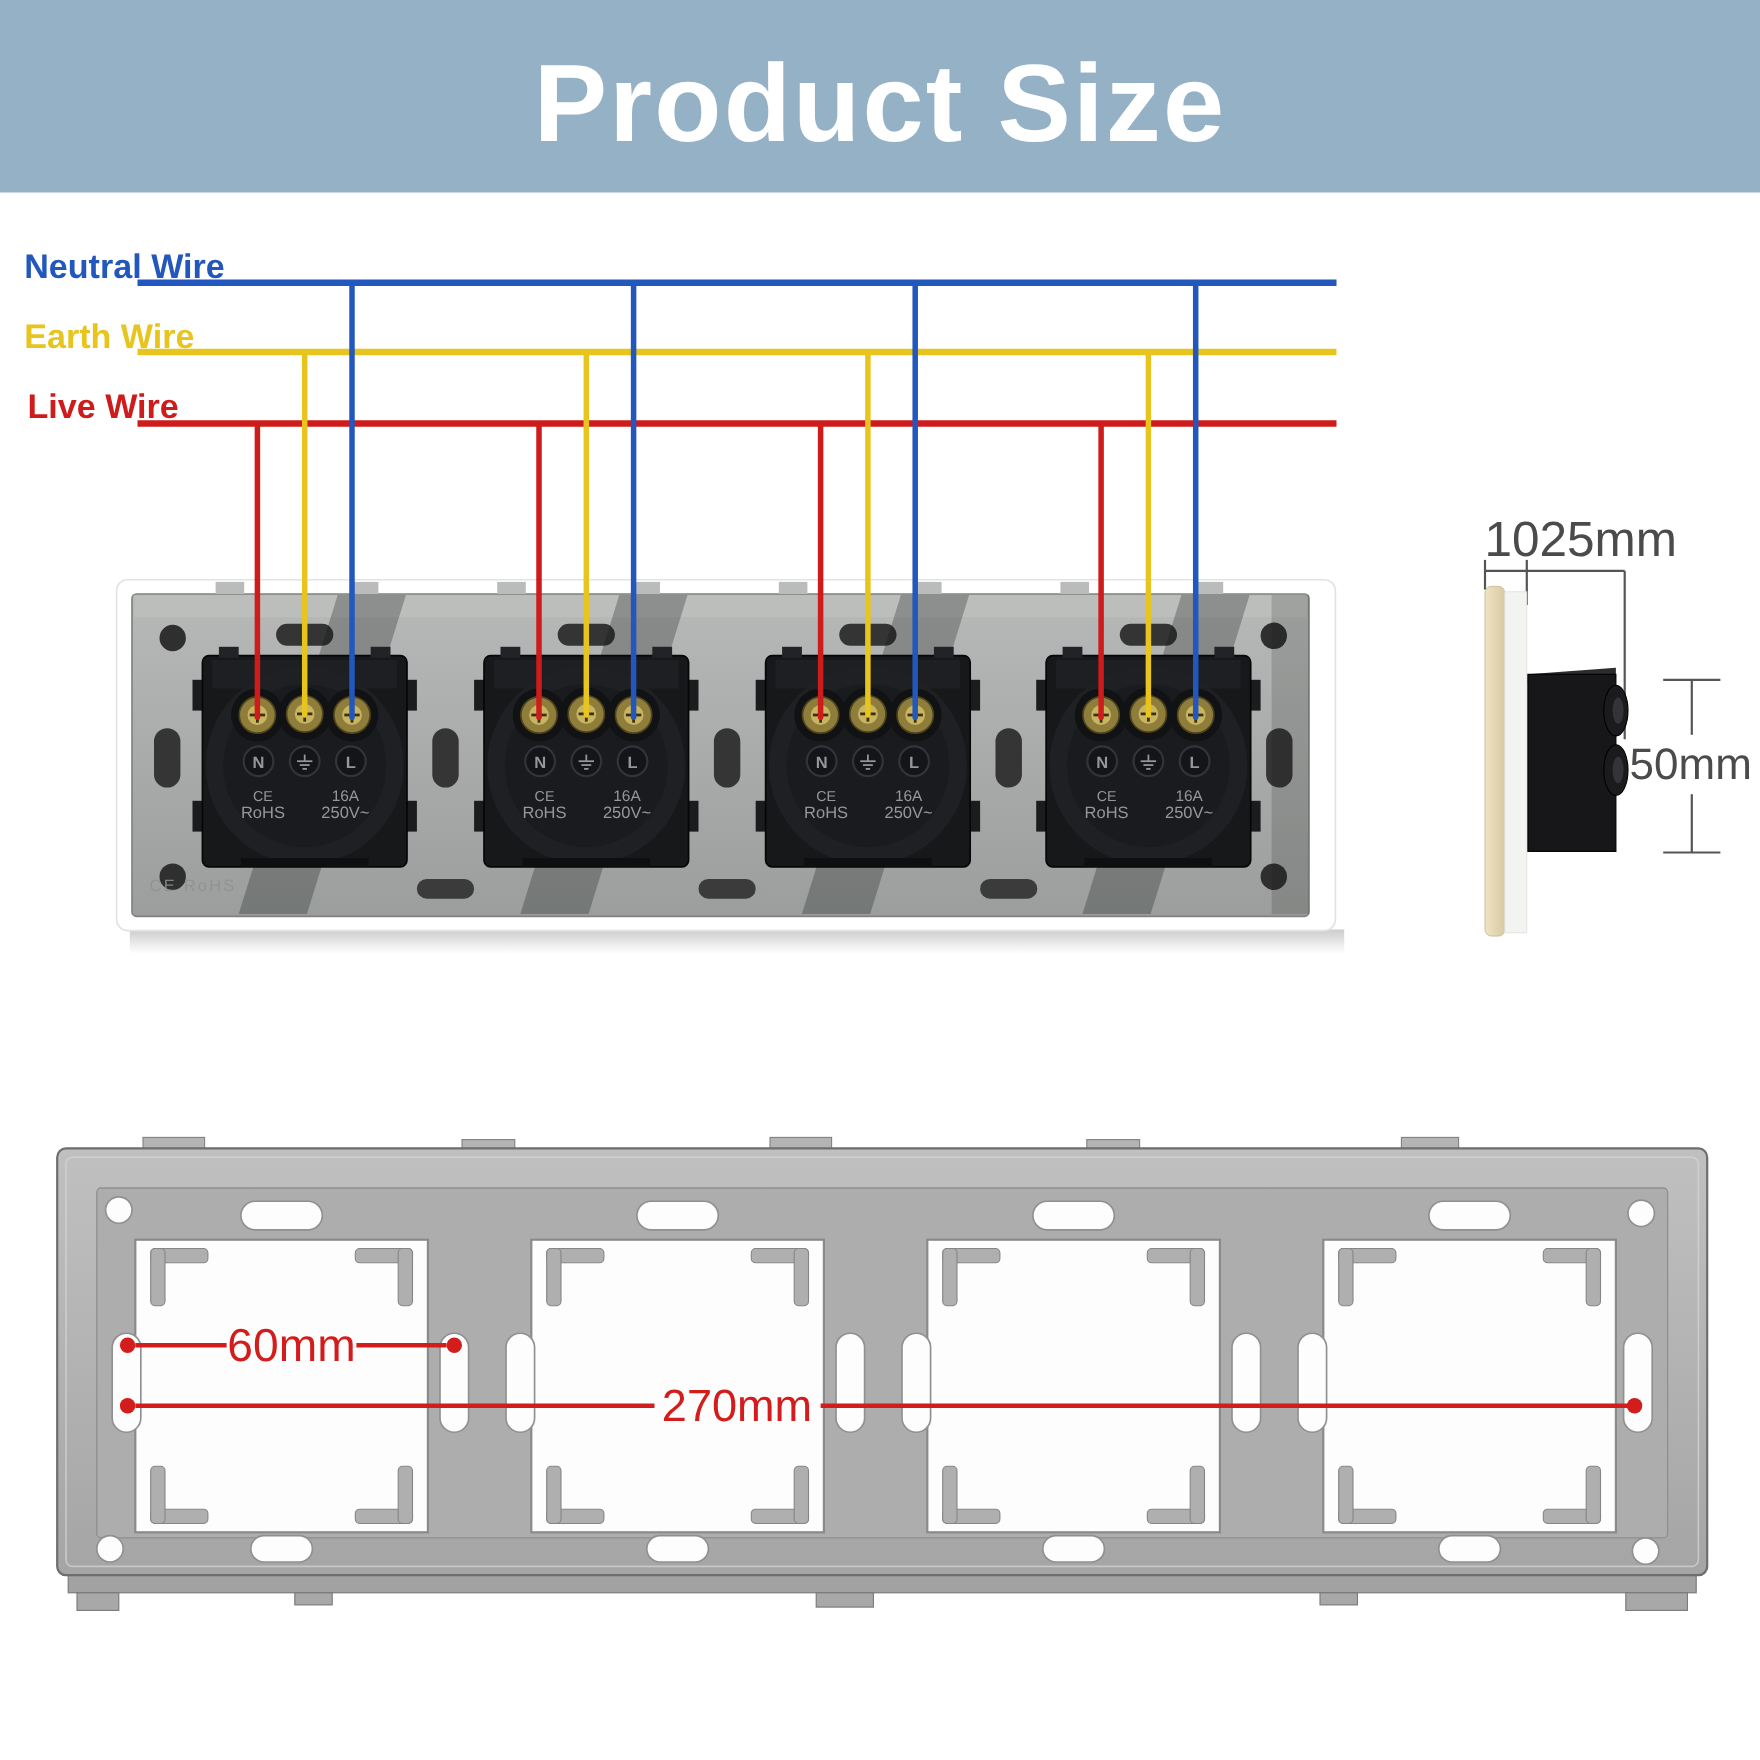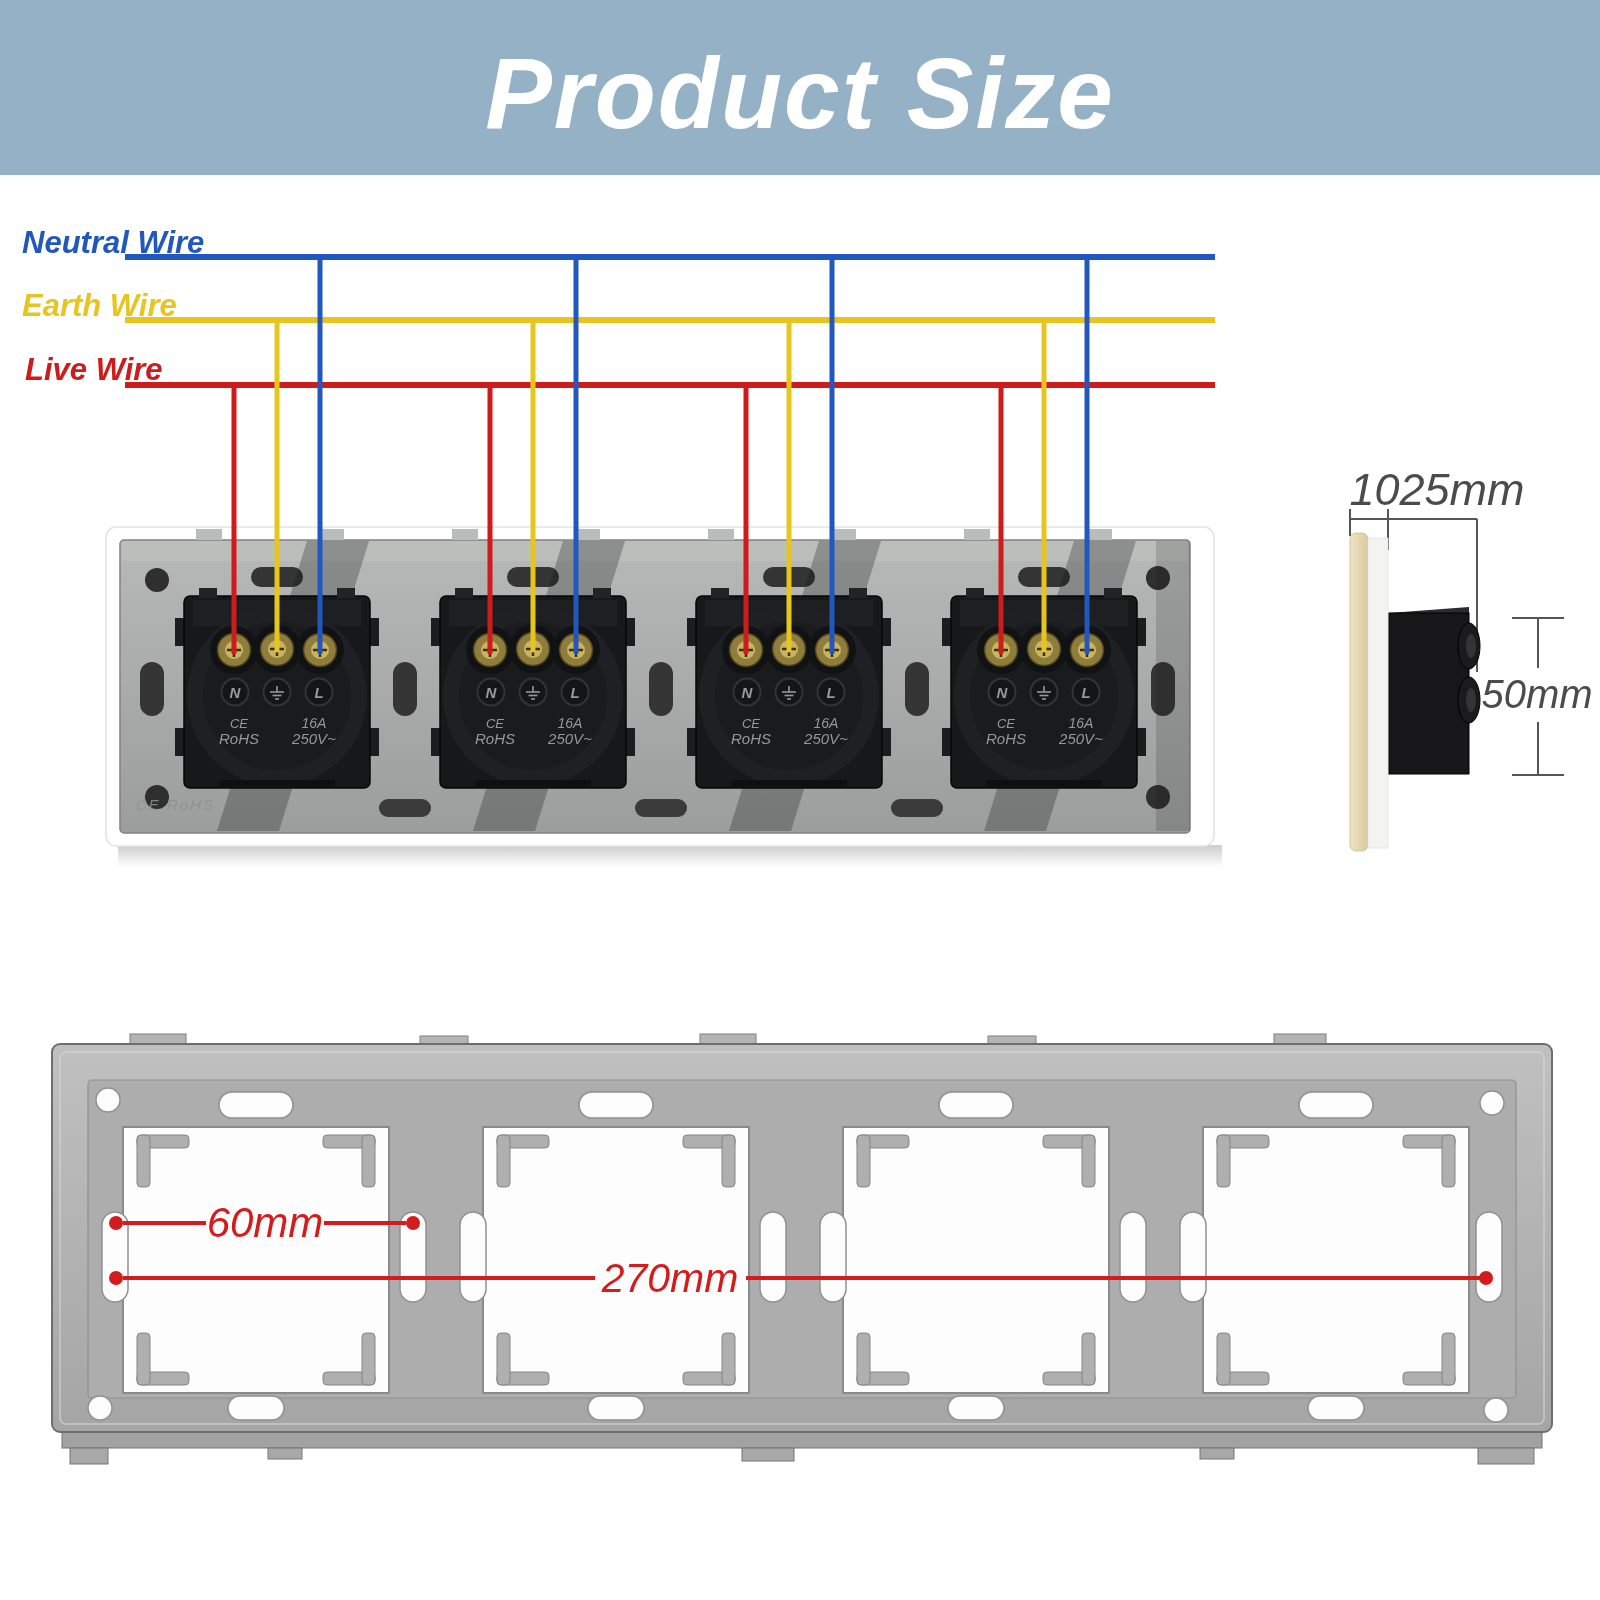--- a/index.html
+++ b/index.html
@@ -1,16 +1,16 @@
 <!DOCTYPE html>
 <html><head>
 <meta charset="utf-8">
 <style>
   html,body{margin:0;padding:0;background:#ffffff;}
-  .stage{width:1416px;height:1600px;position:relative;font-family:"Liberation Sans",sans-serif;font-style:italic;}
+  .stage{width:1416px;height:1600px;position:relative;font-family:"Liberation Sans",sans-serif;}
   svg{display:block;}
   text{font-family:"Liberation Sans",sans-serif;}
   .title{font-size:100px;font-weight:bold;letter-spacing:2px;}
   .wire-label{font-size:31px;font-weight:bold;}
   .dim-gray{font-size:45px;fill:#4b4b4b;}
   .dim-gray-sm{font-size:40px;fill:#4b4b4b;}
   .dim-red{font-size:42px;}
   .dim-red-sm{font-size:41px;}
   .plate-mark{font-size:15px;fill:#8f918f;opacity:.85;letter-spacing:2px;}
 </style>

